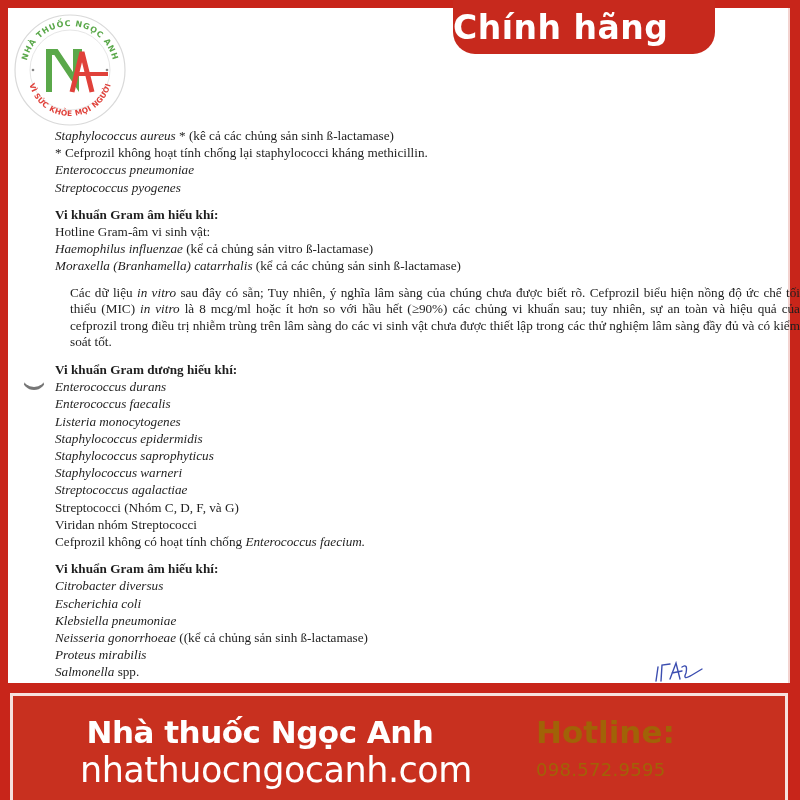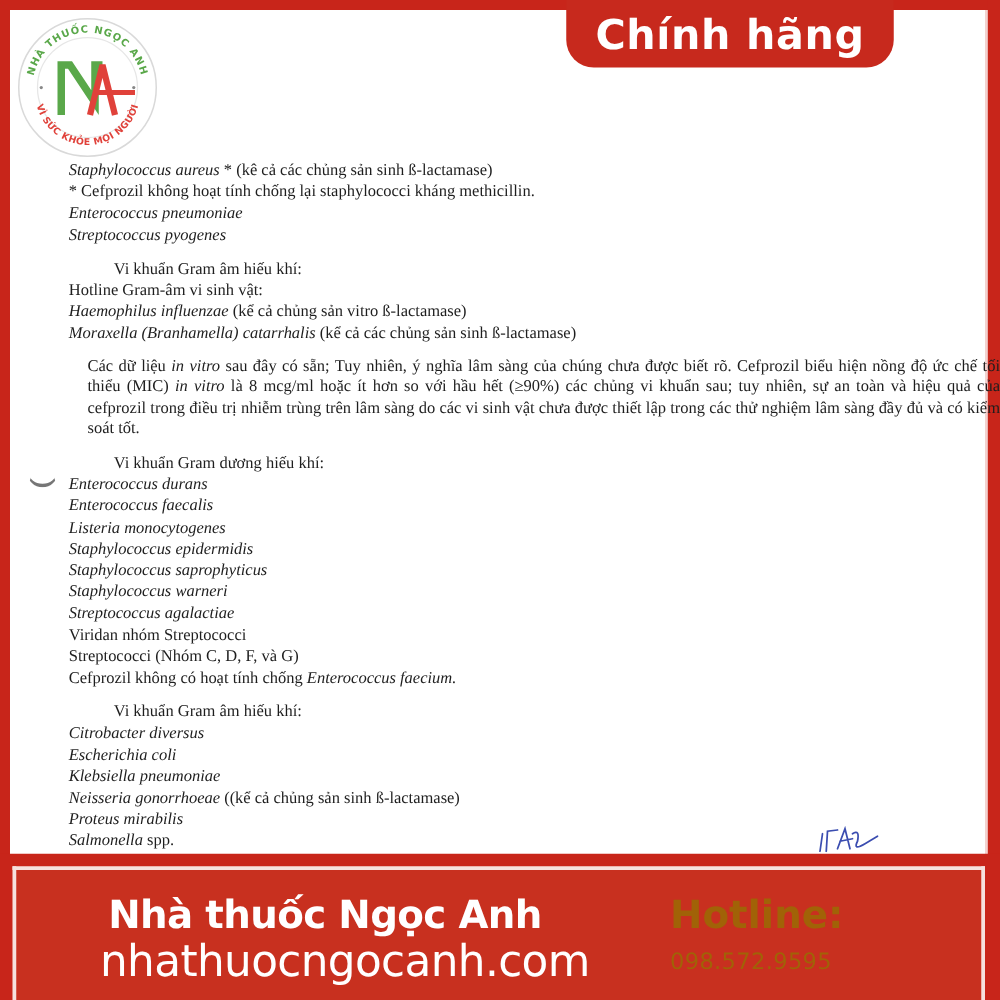--- a/index.html
+++ b/index.html
@@ -7,31 +7,31 @@
     body { position: relative; font-family: "Liberation Serif", serif; }
 
     .frame-top { position: absolute; left: 0; top: 0; width: 800px; height: 8px; background: #c8251a; }
     .frame-left { position: absolute; left: 0; top: 0; width: 8px; height: 800px; background: #c8251a; }
     .frame-right { position: absolute; right: 0; top: 0; width: 10px; height: 800px; background: #c8251a; }
     .frame-right-inner { position: absolute; right: 10px; top: 8px; width: 2px; height: 680px; background: #f3d2cf; }
 
     .badge {
       position: absolute; left: 453px; top: 0; width: 262px; height: 54px;
       background: #c7291d; border-radius: 0 0 22px 22px;
-      display: flex; align-items: center; justify-content: center;
+      display: flex; align-items: center; 
       color: #ffffff; font-family: "DejaVu Sans", sans-serif; font-weight: bold;
       font-size: 33px; letter-spacing: 0.5px;
     }
 
     .logo { position: absolute; left: 12px; top: 12px; width: 116px; height: 116px; }
 
     .doc { position: absolute; left: 55px; top: 127px; width: 735px; color: #1e1e1e; font-size: 13.2px; line-height: 17.2px; }
     .doc .line { white-space: nowrap; }
     .doc i { font-style: italic; }
-    .doc b { font-weight: normal; margin-left: 36px; }
+    .doc b { font-weight: bold; }
     .doc .gap { height: 10px; }
     .doc .para { width: 730px; text-align: justify; line-height: 16.6px; white-space: normal; margin-left: 15px; }
 
     .spinner {
       position: absolute; left: 22px; top: 366px; width: 24px; height: 24px;
       border-radius: 50%; border-bottom: 3px solid #555; border-left: 1px solid transparent; border-right: 1px solid transparent;
       opacity: 0.8;
     }
 
     .signature { position: absolute; left: 652px; top: 655px; width: 60px; height: 30px; }
@@ -99,22 +99,22 @@
   <div class="gap"></div>
 
   <div class="line"><b>Vi khuẩn Gram dương hiếu khí:</b></div>
   <div class="line"><i>Enterococcus durans</i></div>
   <div class="line"><i>Enterococcus faecalis</i></div>
   <div class="line"><i>Listeria monocytogenes</i></div>
   <div class="line"><i>Staphylococcus epidermidis</i></div>
   <div class="line"><i>Staphylococcus saprophyticus</i></div>
   <div class="line"><i>Staphylococcus warneri</i></div>
   <div class="line"><i>Streptococcus agalactiae</i></div>
+  <div class="line"><span>Streptococci (Nhóm C, D, F, và G)</span></div>
   <div class="line"><span>Viridan nhóm Streptococci</span></div>
-  <div class="line"><span>Streptococci (Nhóm C, D, F, và G)</span></div>
   <div class="line"><span>Cefprozil không có hoạt tính chống </span><i>Enterococcus faecium.</i></div>
   <div class="gap"></div>
 
   <div class="line"><b>Vi khuẩn Gram âm hiếu khí:</b></div>
   <div class="line"><i>Citrobacter diversus</i></div>
   <div class="line"><i>Escherichia coli</i></div>
   <div class="line"><i>Klebsiella pneumoniae</i></div>
   <div class="line"><i>Neisseria gonorrhoeae</i><span> ((kể cả chủng sản sinh ß-lactamase)</span></div>
   <div class="line"><i>Proteus mirabilis</i></div>
   <div class="line"><i>Salmonella</i><span> spp.</span></div>

